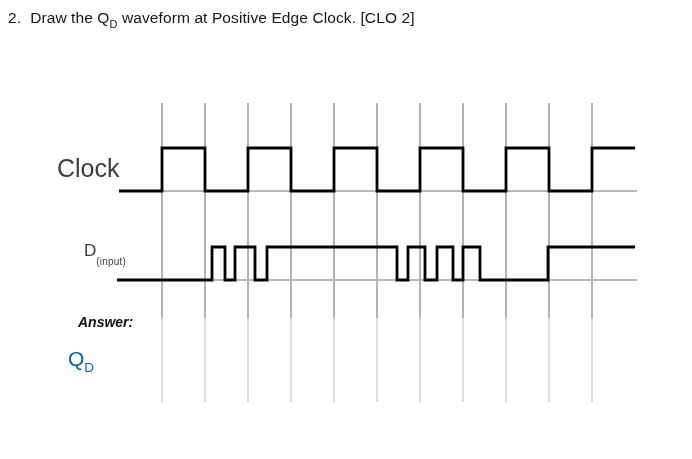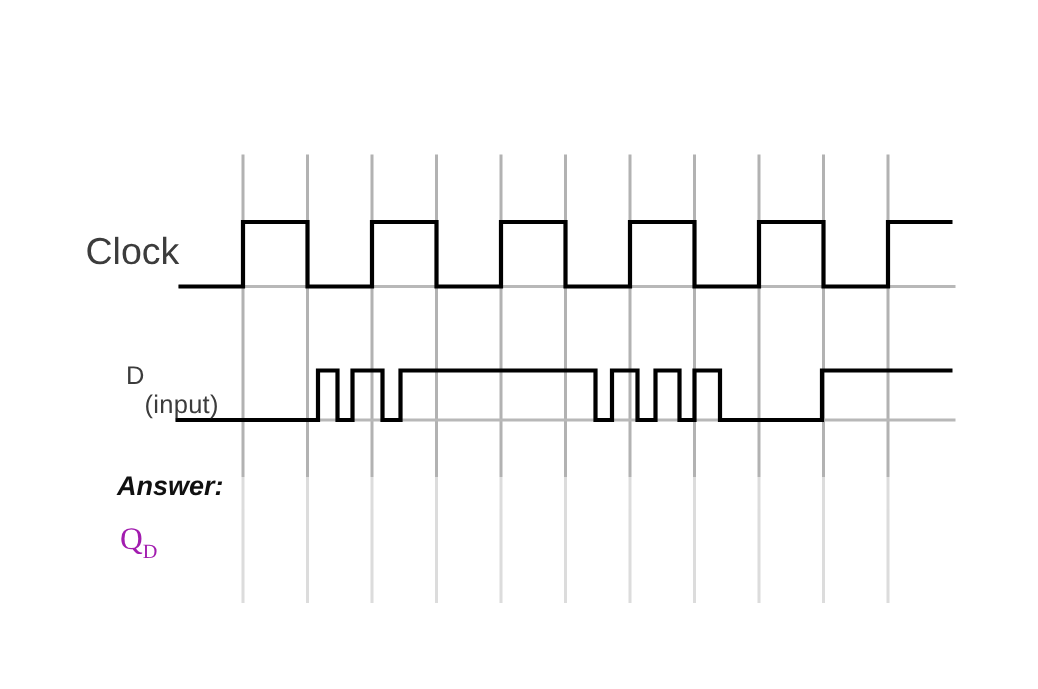--- a/index.html
+++ b/index.html
@@ -9,23 +9,23 @@
   }
   .question{
     position:absolute;left:8px;top:9px;font-size:15.5px;color:#161616;
     white-space:nowrap;letter-spacing:0.1px;
   }
   .question .qnum{margin-right:9px;}
   .question sub{font-size:11px;position:relative;top:1px;}
   .wave-label{position:absolute;color:#3c3c3c;white-space:nowrap;}
   .clock-label{left:57px;top:154px;font-size:25px;}
   .d-label{left:84px;top:241px;font-size:17px;}
-  .d-label sub{font-size:17px;position:relative;top:15px;letter-spacing:0.2px;}
-  .answer-label{left:78px;top:314px;font-size:18px;font-weight:bold;font-style:italic;color:#101010;}
-  .qd-label{left:80px;top:347px;font-family:Liberation Serif, serif;font-size:21px;color:#a21caf;}
+  .d-label sub{font-size:10px;position:relative;top:5px;letter-spacing:0.2px;}
+  .answer-label{left:78px;top:314px;font-size:14px;font-weight:bold;font-style:italic;color:#101010;}
+  .qd-label{left:68px;top:347px;font-family:Liberation Sans, sans-serif;font-size:21px;color:#0369a1;}
   .qd-label sub{font-size:13.5px;position:relative;top:1px;}
   svg.diagram{position:absolute;left:0;top:0;}
 </style>
 </head>
 <body>
 
 <div class="page">
 
   <svg class="diagram" id="wave-svg" width="692" height="459" viewBox="0 0 692 459">
       <line x1="162" y1="103" x2="162" y2="318" stroke="#b2b2b2" stroke-width="2"></line>
@@ -49,20 +49,23 @@
       <line x1="549" y1="103" x2="549" y2="318" stroke="#b2b2b2" stroke-width="2"></line>
       <line x1="549" y1="318" x2="549" y2="402" stroke="#dcdcdc" stroke-width="2"></line>
       <line x1="592" y1="103" x2="592" y2="318" stroke="#b2b2b2" stroke-width="2"></line>
       <line x1="592" y1="318" x2="592" y2="402" stroke="#dcdcdc" stroke-width="2"></line>
       <line x1="119" y1="191" x2="637" y2="191" stroke="#b8b8b8" stroke-width="2"></line>
       <line x1="117" y1="280" x2="637" y2="280" stroke="#b8b8b8" stroke-width="2"></line>
       <polyline points="119,191 162,191 162,148 205,148 205,191 248,191 248,148 291,148 291,191 334,191 334,148 377,148 377,191 420,191 420,148 463,148 463,191 506,191 506,148 549,148 549,191 592,191 592,148 635,148" fill="none" stroke="#000000" stroke-width="2.8" stroke-linejoin="miter"></polyline>
       <polyline points="117,280 212,280 212,247 225,247 225,280 235,280 235,247 255,247 255,280 267,280 267,247 397,247 397,280 408,280 408,247 425,247 425,280 437,280 437,247 453,247 453,280 463,280 463,247 480,247 480,280 548,280 548,247 635,247" fill="none" stroke="#000000" stroke-width="2.8" stroke-linejoin="miter"></polyline>
     </svg>
 
+  <div class="question">
+    <span class="qnum">2.</span><span>Draw the Q</span><sub>D</sub><span> waveform at Positive Edge Clock. [CLO 2]</span>
+  </div>
 
   <div class="wave-label clock-label">Clock</div>
 
   <div class="wave-label d-label"><span>D</span><sub>(input)</sub></div>
 
   <div class="wave-label answer-label">Answer:</div>
 
   <div class="wave-label qd-label"><span>Q</span><sub>D</sub></div>
 
 </div>

